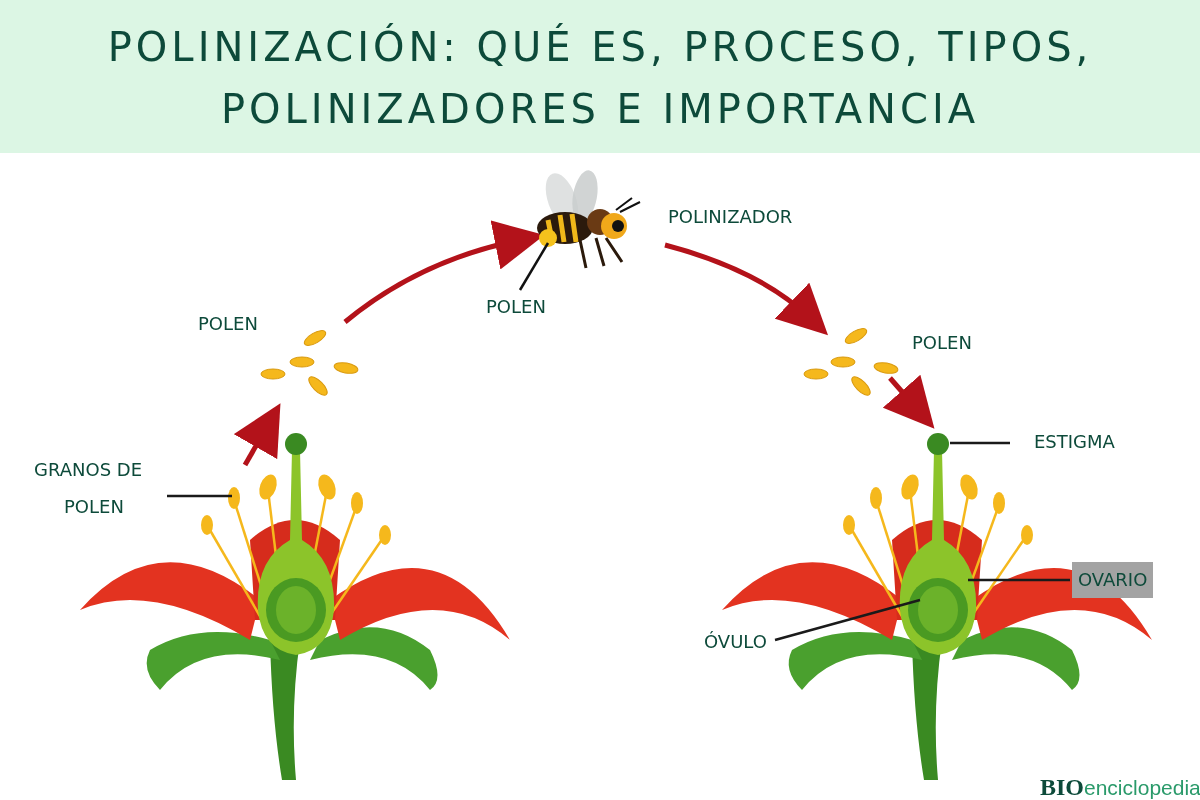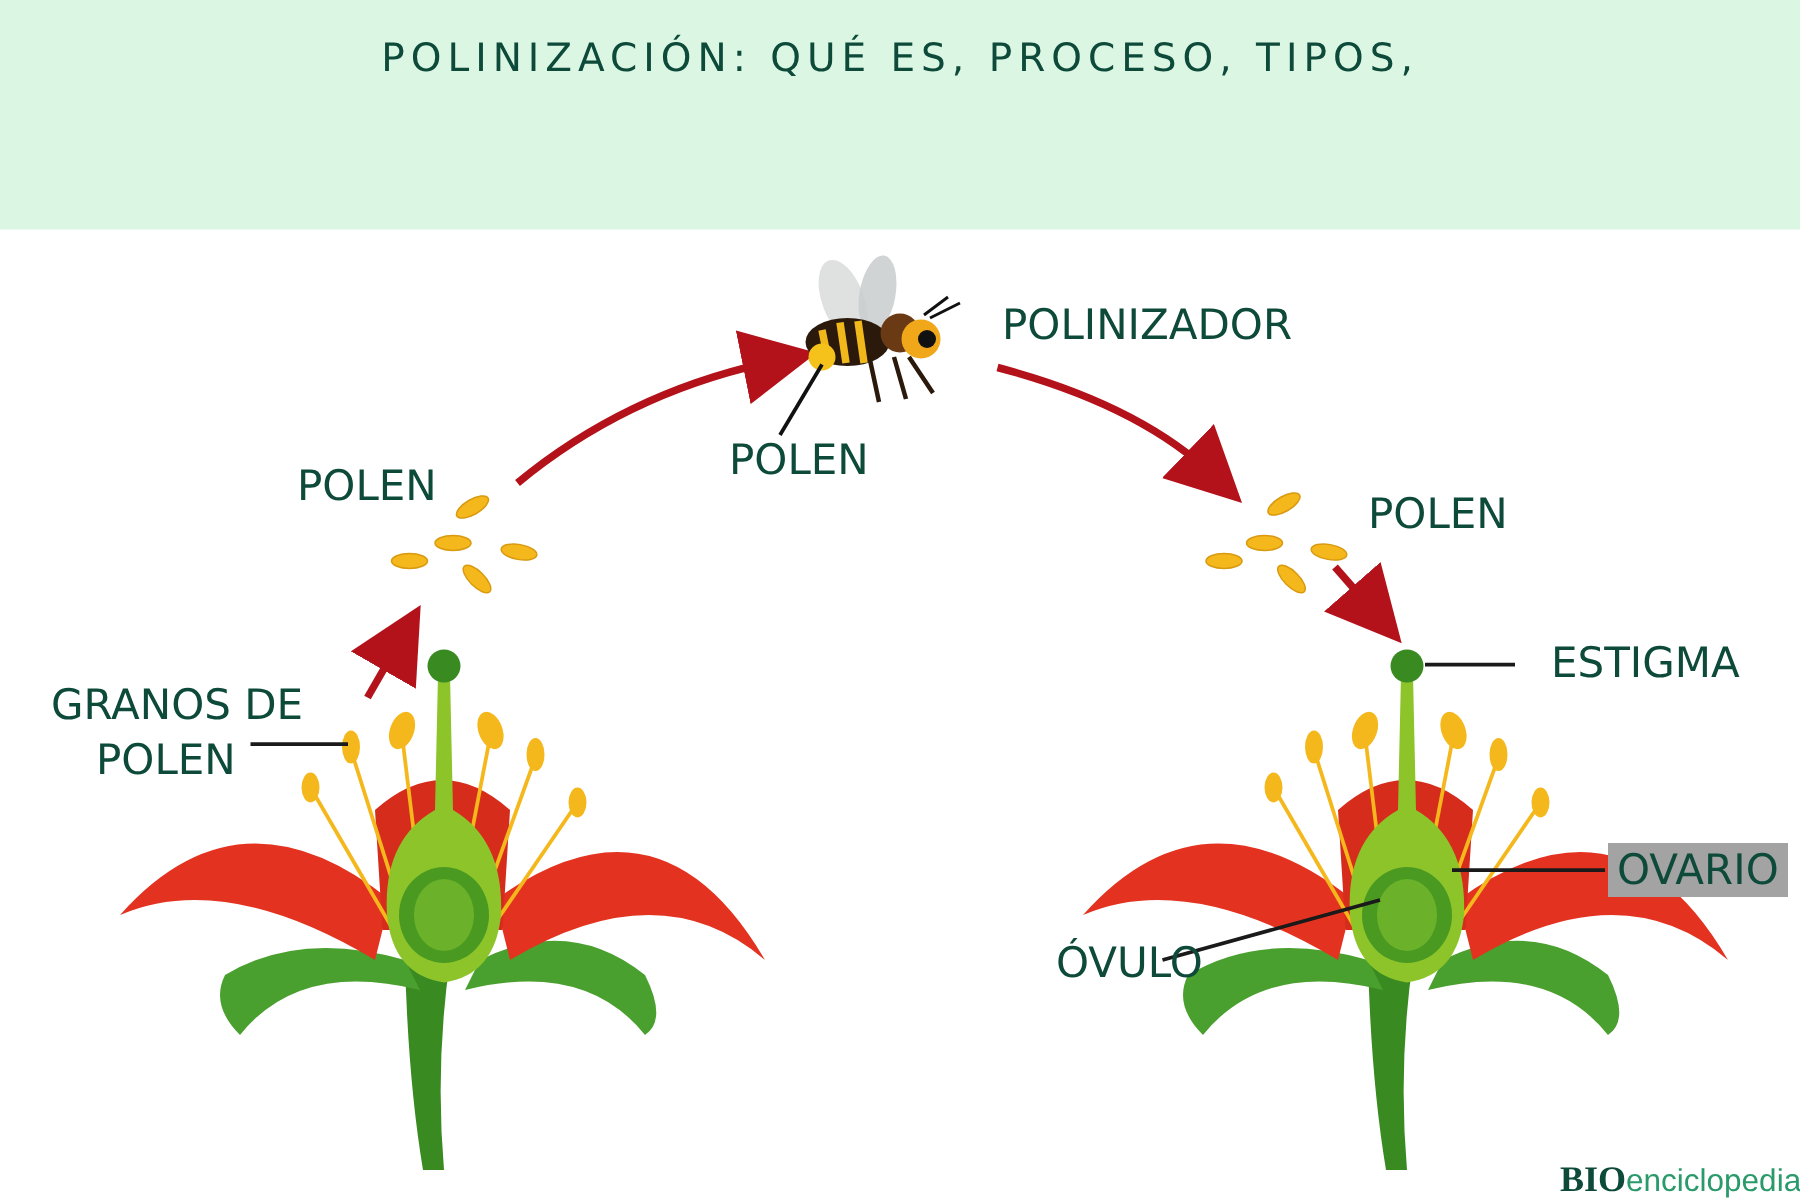--- a/index.html
+++ b/index.html
@@ -1,31 +1,32 @@
 <!DOCTYPE html>
 <html><head>
 <meta charset="utf-8">
 <style>
   html, body { margin:0; padding:0; }
   body { width:1200px; height:800px; position:relative; background:#ffffff; overflow:hidden; font-family:"Liberation Sans", sans-serif; }
   .header { position:absolute; left:0; top:0; width:1200px; height:153px; background:#dcf6e4; }
-  .title { position:absolute; left:0; width:1200px; text-align:center; color:#0d4a3a; font-family:"DejaVu Sans", sans-serif; font-size:26px; letter-spacing:4px; font-weight:normal; }
+  .title { position:absolute; left:0; width:1200px; text-align:center; color:#0d4a3a; font-family:"DejaVu Sans", sans-serif; font-size:40px; letter-spacing:4px; font-weight:normal; }
   .t1 { top:24px; } .t2 { top:86px; }
-  .lbl { position:absolute; color:#0d4a3a; font-size:28px; font-family:"DejaVu Sans", sans-serif; line-height:36px; }
+  .lbl { position:absolute; color:#0d4a3a; font-size:18px; font-family:"DejaVu Sans", sans-serif; line-height:36px; }
   .box { background:#a3a3a3; padding:0 6px; }
   svg.art { position:absolute; left:0; top:0; }
   .logo { position:absolute; left:1040px; top:762px; font-size:24px; color:#1f8a5c; font-family:"Liberation Serif", serif;margin-top:12px; }
   .logo .b { color:#0d4a3a; font-weight:bold; }
   .logo .e { font-family:"Liberation Sans", sans-serif; font-size:21px; color:#2a9a6a; }
 </style>
 </head>
 <body>
 
 <div class="header">
   <div class="title t1">POLINIZACIÓN: QUÉ ES, PROCESO, TIPOS,</div>
+  <div class="title t2">POLINIZADORES E IMPORTANCIA</div>
 </div>
 
 <svg class="art" width="1200" height="800" viewBox="0 0 1200 800">
   <defs>
     <marker id="ah" markerWidth="10" markerHeight="10" refX="5" refY="5" orient="auto">
       <path d="M0,0 L10,5 L0,10 Z" fill="#b3121a"></path>
     </marker>
     <g id="grain">
         <ellipse rx="12" ry="5" fill="#f5b81c" stroke="#d99a10" stroke-width="1"></ellipse>
       </g>

